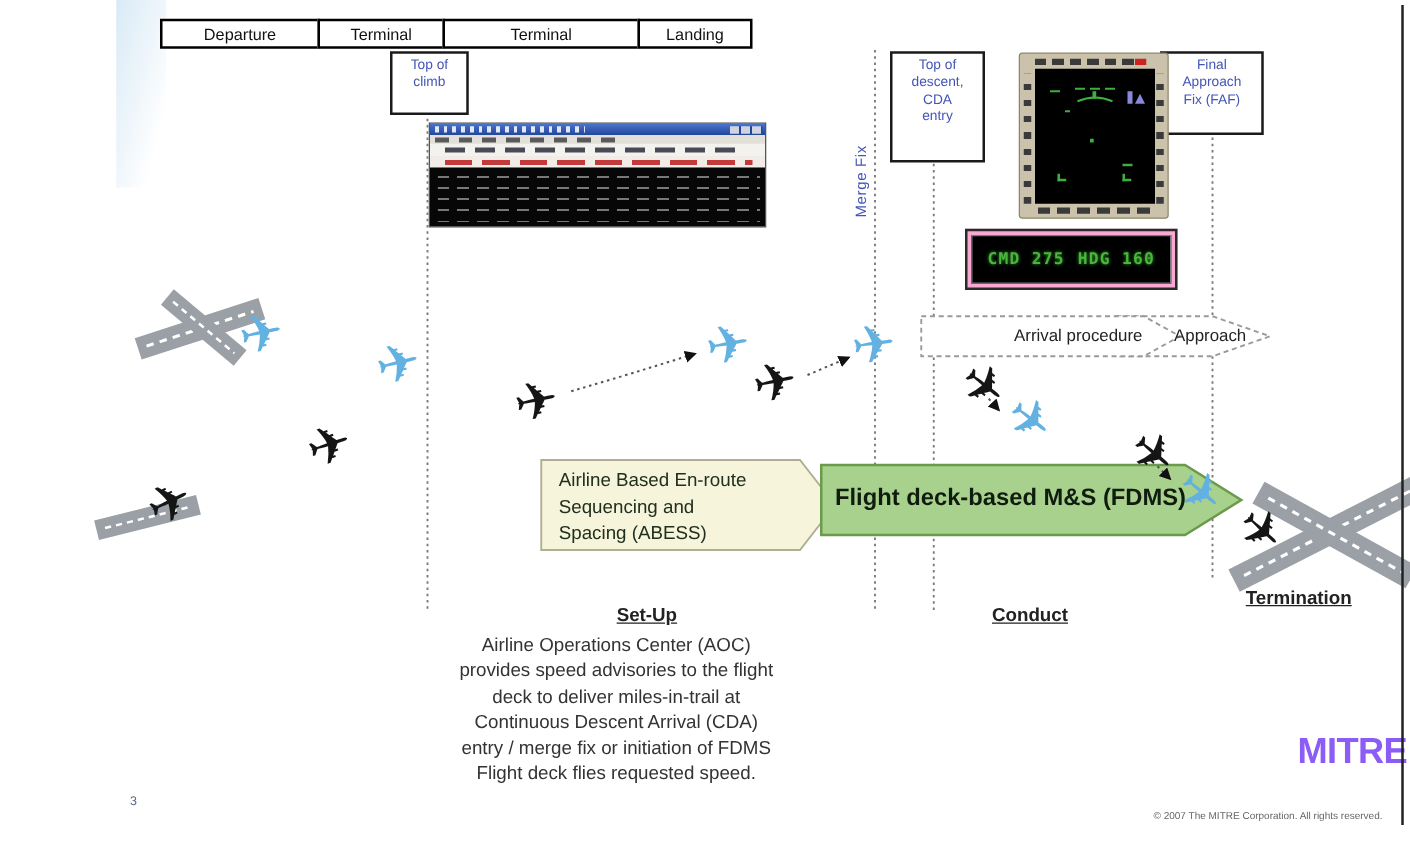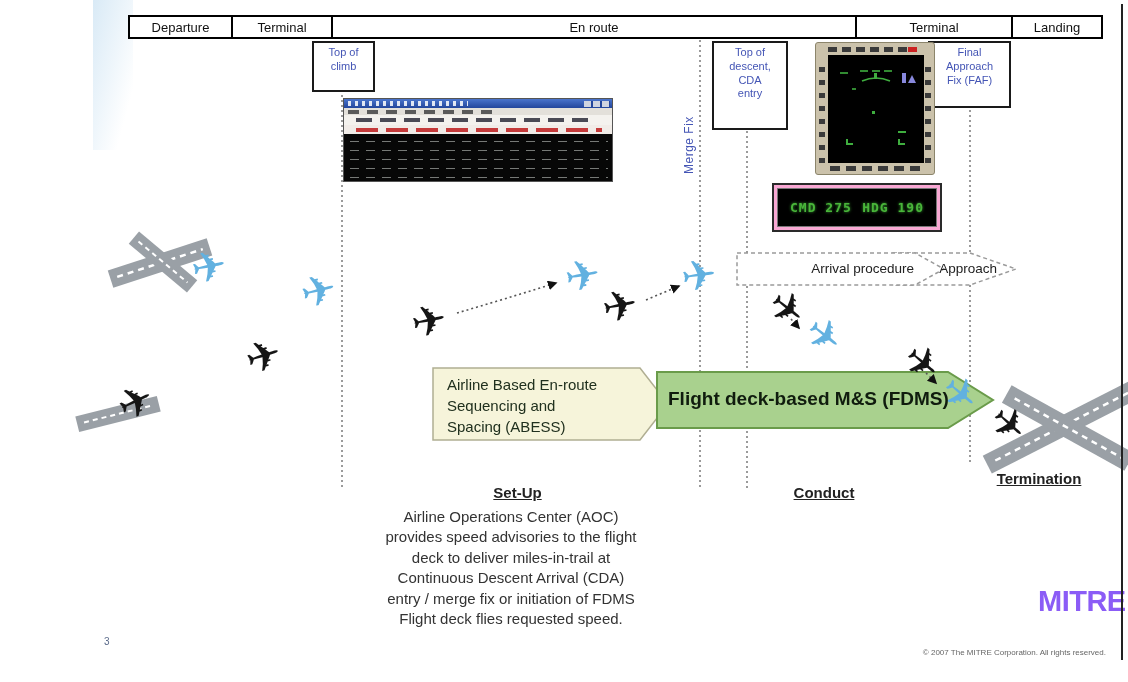--- a/index.html
+++ b/index.html
@@ -148,23 +148,22 @@
       <text x="0" y="0" fill="#62b1e0" transform="translate(701,290) rotate(-8)">✈</text>
       <text x="0" y="0" fill="#151515" transform="translate(778,320) rotate(38)">✈</text>
       <text x="0" y="0" fill="#62b1e0" transform="translate(815,347) rotate(38)">✈</text>
       <text x="0" y="0" fill="#151515" transform="translate(913,374) rotate(40)">✈</text>
       <text x="0" y="0" fill="#62b1e0" transform="translate(951,405) rotate(40)">✈</text>
       <text x="0" y="0" fill="#151515" transform="translate(999,435) rotate(42)">✈</text>
     </g>
   </svg>
 
   <div class="abs phase-bar">
-    <div class="phase-cell" style="width:105px">Departure</div>
+    <div class="phase-cell" style="width:128px">Departure</div>
     <div class="phase-cell" style="width:102px">Terminal</div>
-    <div class="phase-cell" style="width:526px">En route</div>
     <div class="phase-cell" style="width:158px">Terminal</div>
     <div class="phase-cell" style="width:92px">Landing</div>
   </div>
 
   <div class="abs mbox" style="left:312px;top:41px;width:63px;height:51px">Top of
 climb</div>
   <div class="abs mbox" style="left:712px;top:41px;width:76px;height:89px">Top of
 descent,
 CDA
 entry</div>
@@ -221,34 +220,34 @@
           <rect x="74" y="18" width="4" height="10"></rect>
             <path d="M80,28 L84,20 L88,28 z"></path>
         </g>
       </svg>
     </div>
   </div>
 
   <div class="abs cmdpanel">
     <div class="cmdscreen">
       <span class="cmdtext">CMD 275</span>
-      <span class="cmdtext">HDG 190</span>
+      <span class="cmdtext">HDG 160</span>
     </div>
   </div>
 
   <div class="abs arrow-label" style="left:742px;top:261px;width:172px">Arrival procedure</div>
   <div class="abs arrow-label" style="left:895px;top:261px;width:102px">Approach</div>
 
   <div class="abs fdms-text">Flight deck-based M&amp;S (FDMS)</div>
   <div class="abs abess-text">Airline Based En-route
 Sequencing and
 Spacing (ABESS)</div>
 
   <div class="abs heading" style="left:460px;top:484px;width:115px">Set-Up</div>
-  <div class="abs bodytext" style="left:356px;top:507px;width:310px">Airline Operations Center (AOC)
+  <div class="abs bodytext" style="left:338px;top:507px;width:310px">Airline Operations Center (AOC)
 provides speed advisories to the flight
 deck to deliver miles-in-trail at
 Continuous Descent Arrival (CDA)
 entry / merge fix or initiation of FDMS
 Flight deck flies requested speed.</div>
   <div class="abs heading" style="left:768px;top:484px;width:112px">Conduct</div>
   <div class="abs heading" style="left:980px;top:470px;width:118px">Termination</div>
 
   <div class="abs pagenum">3</div>
   <div class="abs copyright">© 2007 The MITRE Corporation. All rights reserved.</div>

